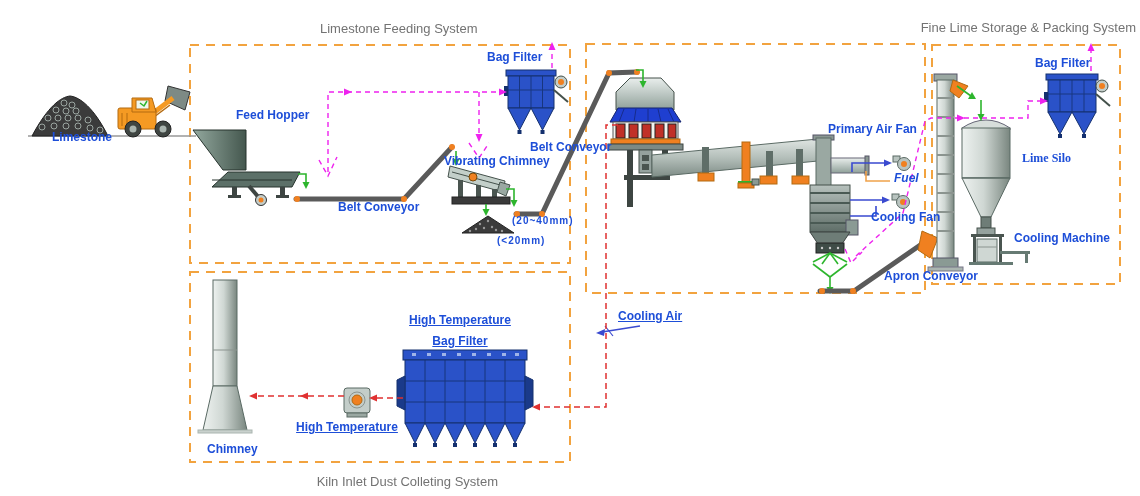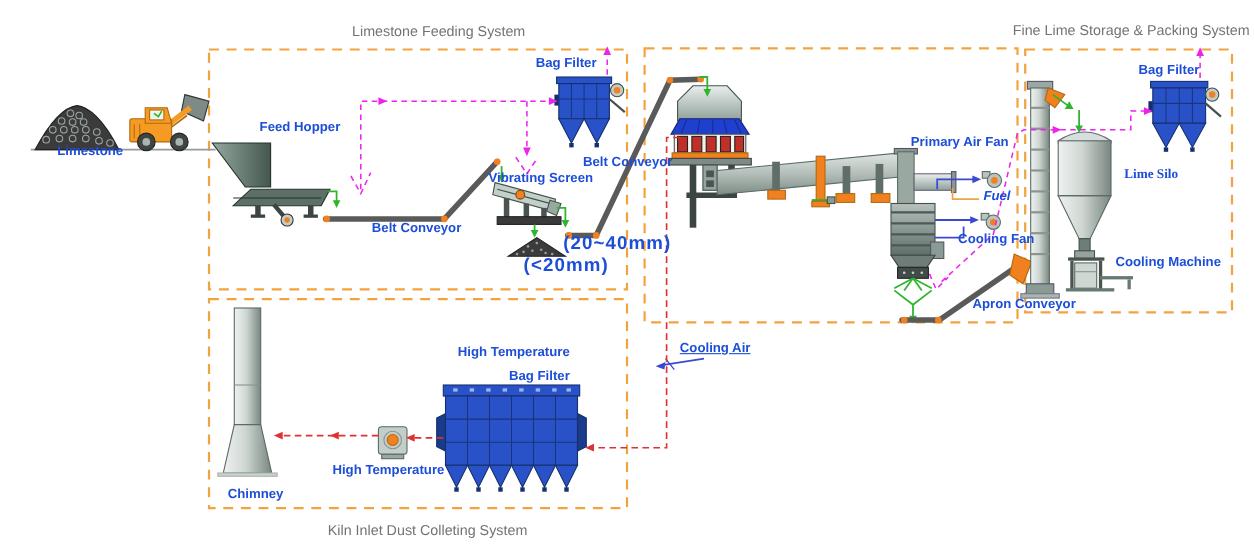--- a/index.html
+++ b/index.html
@@ -1,22 +1,22 @@
 <!DOCTYPE html>
 <html><head>
 <meta charset="utf-8">
 <style>
   html,body{margin:0;padding:0;background:#ffffff;}
   .stage{position:relative;width:1140px;height:496px;background:#ffffff;overflow:hidden;
          font-family:"Liberation Sans","DejaVu Sans",sans-serif;}
   .stage svg{position:absolute;left:0;top:0;}
   .lbl{position:absolute;color:#1d4ed8;font-weight:bold;font-size:12px;white-space:nowrap;line-height:13px;}
   .ttl{position:absolute;color:#737373;font-weight:normal;font-size:13px;white-space:nowrap;}
-  .sz{letter-spacing:1px;font-size:17px;}
-  .two{text-align:right;line-height:21px;}
+  .sz{letter-spacing:1px;font-size:10px;}
+  .two{text-align:center;line-height:21px;text-decoration:underline;}
 </style>
 </head>
 <body>
 
 <div class="stage">
 <svg width="1140" height="496" viewBox="0 0 1140 496">
   <defs>
     <linearGradient id="gV" x1="0" y1="0" x2="0" y2="1">
       <stop offset="0" stop-color="#e9eeec"></stop>
           <stop offset="1" stop-color="#8fa099"></stop>
@@ -432,28 +432,28 @@
   <g fill="#E03131">
     <polygon points="532,407 540,403.5 540,410.5"></polygon>
     <polygon points="369,398 377,394.5 377,401.5"></polygon>
     <polygon points="300,396 308,392.5 308,399.5"></polygon>
     <polygon points="249,396 257,392.5 257,399.5"></polygon>
   </g>
 </svg>
 
   <div class="ttl" style="left:320px;top:21px;">Limestone Feeding System</div>
   <div class="ttl" style="left:918px;top:20px;width:218px;text-align:right;">Fine Lime Storage &amp; Packing System</div>
-  <div class="ttl" style="left:298px;top:474px;width:200px;text-align:left;">Kiln Inlet Dust Colleting System</div>
+  <div class="ttl" style="left:298px;top:474px;width:200px;text-align:right;">Kiln Inlet Dust Colleting System</div>
 
   <div class="lbl" style="left:37px;top:131px;margin-left:15px;">Limestone</div>
   <div class="lbl" style="left:196px;top:109px;padding-left:40px;">Feed Hopper</div>
   <div class="lbl" style="left:487px;top:51px;">Bag Filter</div>
   <div class="lbl" style="left:338px;top:201px;">Belt Conveyor</div>
-  <div class="lbl" style="left:444px;top:155px;">Vibrating Screen</div>
-  <div class="lbl sz" style="left:452px;top:234px;padding-left:24px;">(&lt;20mm)</div>
+  <div class="lbl" style="left:444px;top:155px;">Vibrating Chimney</div>
+  <div class="lbl sz" style="left:473px;top:234px;padding-left:24px;">(&lt;20mm)</div>
   <div class="lbl sz" style="left:512px;top:214px;">(20~40mm)</div>
   <div class="lbl" style="left:530px;top:141px;">Belt Conveyor</div>
   <div class="lbl" style="left:828px;top:123px;">Primary Air Fan</div>
   <div class="lbl" style="left:894px;top:172px;font-style:italic;">Fuel</div>
   <div class="lbl" style="left:871px;top:211px;">Cooling Fan</div>
   <div class="lbl" style="left:884px;top:270px;">Apron Conveyor</div>
   <div class="lbl" style="left:1035px;top:57px;">Bag Filter</div>
   <div class="lbl" style="left:1022px;top:152px;font-family:Liberation Serif, serif;">Lime Silo</div>
   <div class="lbl" style="left:1014px;top:232px;">Cooling Machine</div>
   <div class="lbl" style="left:618px;top:310px;text-decoration:underline;">Cooling Air</div>

